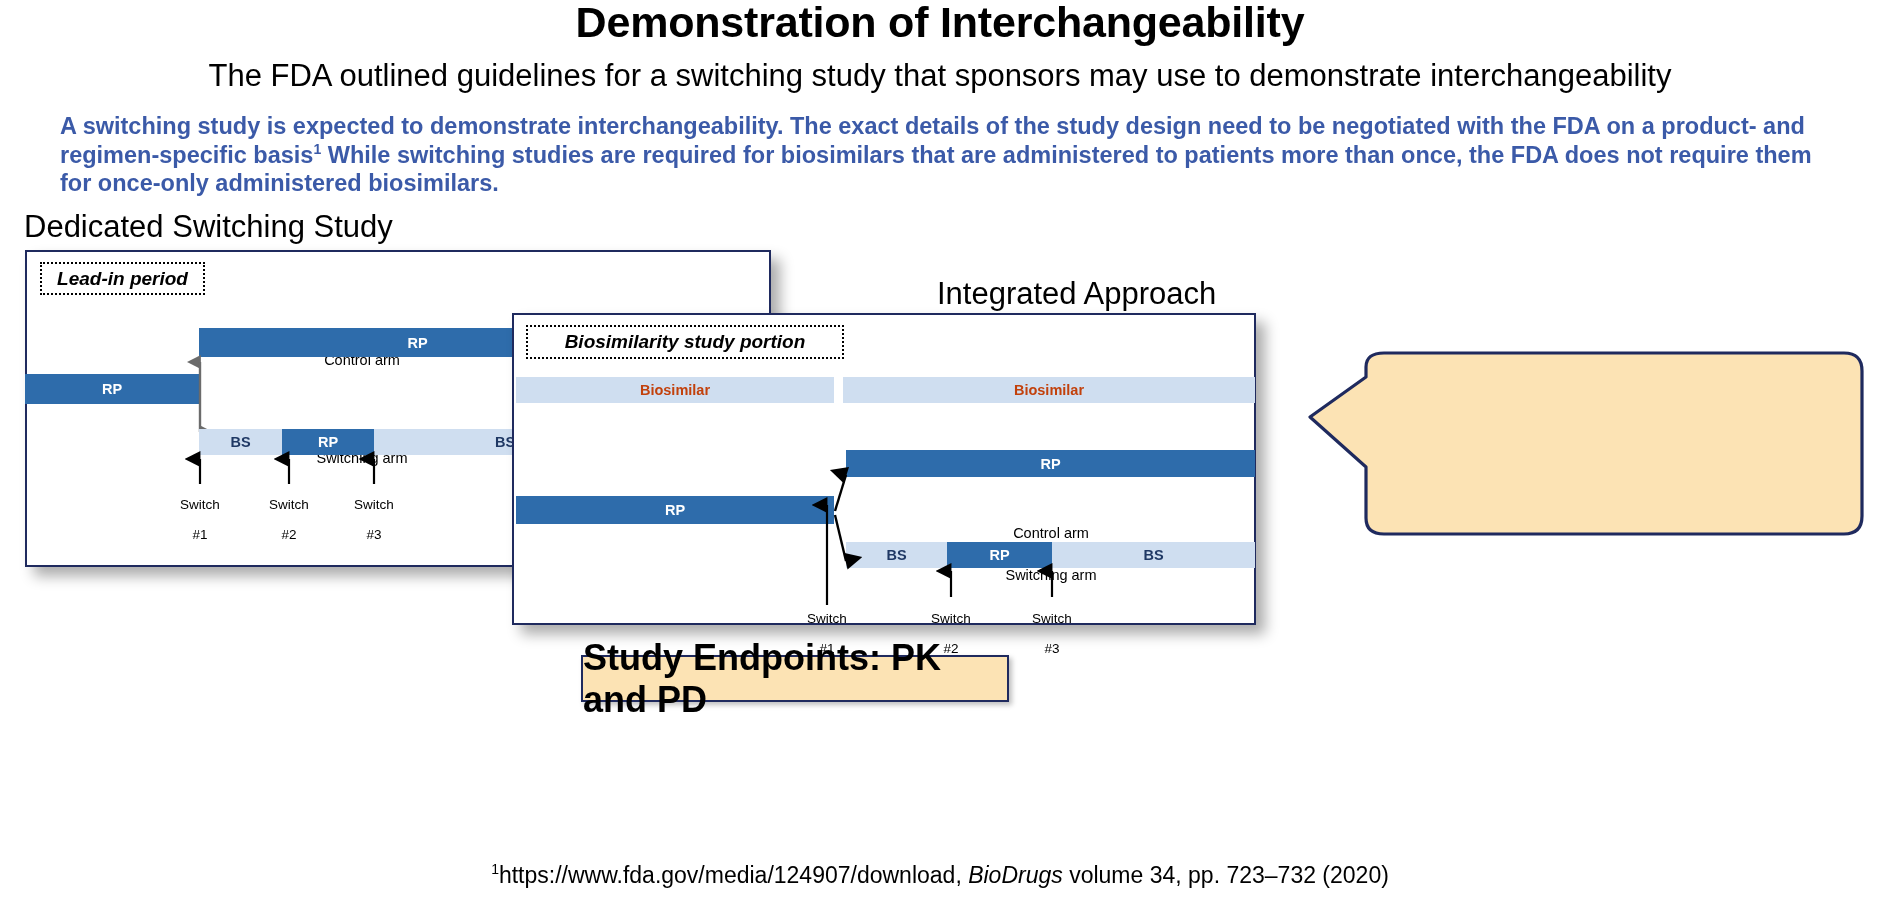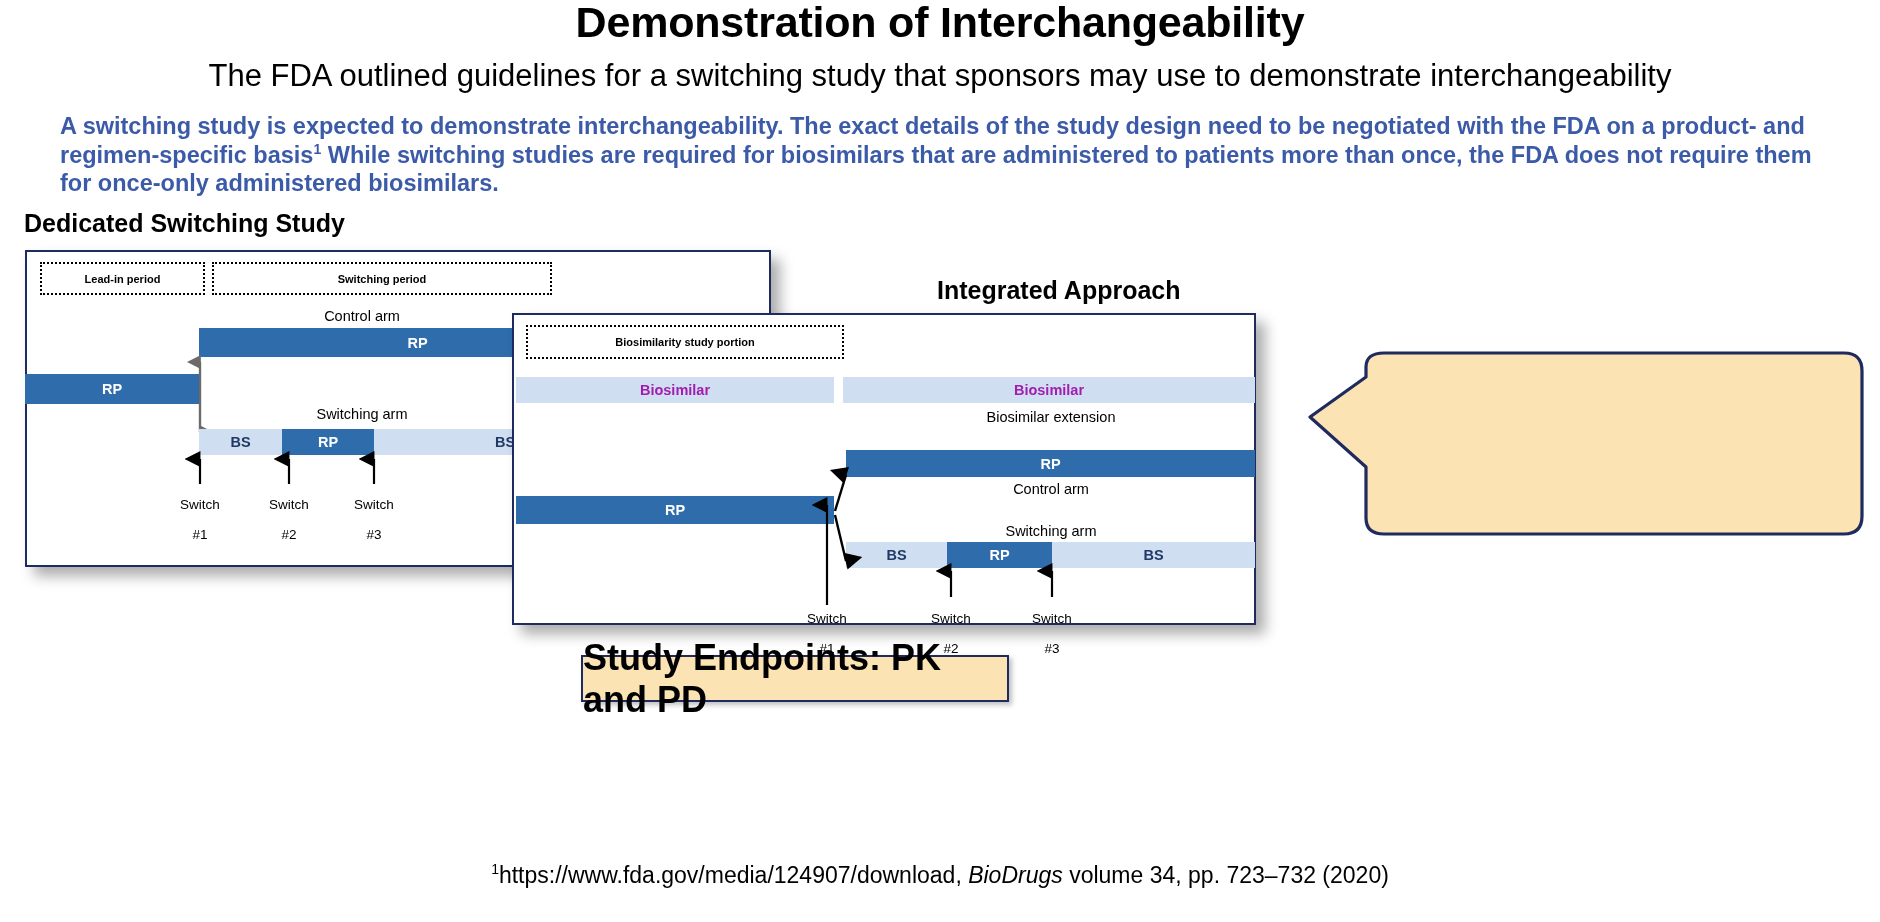--- a/index.html
+++ b/index.html
@@ -17,51 +17,51 @@
     position:absolute;top:58px;left:0;width:1880px;text-align:center;
     font-size:31px;font-weight:400;color:#000;
   }
   #slide-lede{
     position:absolute;top:112px;left:60px;width:1768px;text-align:left;
     font-size:23.5px;font-weight:bold;color:#3b5aa8;line-height:1.22;
   }
   #slide-lede sup{font-size:14px;vertical-align:super;}
 
   
-  .panel-heading{position:absolute;font-size:25px;font-weight:bold;color:#000;text-align:right;}
+  .panel-heading{position:absolute;font-size:31px;font-weight:normal;color:#000;text-align:right;}
   #heading-dedicated{left:24px;top:209px;}
   #heading-integrated{left:937px;top:276px;}
 
   
   .panel{
     position:absolute;background:#fff;border:2.5px solid #1f2a5e;
     box-shadow:9px 9px 13px rgba(0,0,0,0.33);
     box-sizing:border-box;
   }
   #panel-dedicated{left:25px;top:250px;width:746px;height:317px;}
   #panel-integrated{left:512px;top:313px;width:744px;height:312px;z-index:5;}
 
   .period-box{
     position:absolute;border:2px dotted #000;box-sizing:border-box;
     display:flex;align-items:center;justify-content:center;
-    font-size:11px;font-weight:bold;color:#000;
+    font-size:19px;font-weight:bold;font-style:italic;color:#000;
     background:transparent;
   }
 
   .bar{
     position:absolute;display:flex;align-items:center;justify-content:center;
     font-size:14.5px;font-weight:bold;box-sizing:border-box;
   }
   .bar-rp{background:#2e6cab;color:#ffffff;}
   .bar-bs{background:#cfdef0;color:#1f3864;}
-  .bar-bios{background:#cfdef0;color:#a21caf;}
+  .bar-bios{background:#cfdef0;color:#c2410c;}
 
   .arm-label{
     position:absolute;font-size:14.5px;color:#000;font-weight:400;
-    text-align:center;white-space:nowrap;
+    text-align:center;white-space:nowrap;margin-top:44px;
   }
   .switch-label{
     position:absolute;font-size:13.5px;color:#000;line-height:1.12;
     text-align:center;white-space:pre-line;
   }
   .svg-layer{position:absolute;left:0;top:0;pointer-events:none;}
 
   
   #callout{
     position:absolute;left:1308px;top:351px;width:556px;height:185px;z-index:8;
@@ -97,23 +97,20 @@
   <span>A switching study is expected to demonstrate interchangeability. The exact details of the study design need to be negotiated with the FDA on a product- and regimen-specific basis</span><sup>1</sup><span> While switching studies are required for biosimilars that are administered to patients more than once, the FDA does not require them for once-only administered biosimilars.</span>
 </div>
 
 <div class="panel-heading" id="heading-dedicated">Dedicated Switching Study</div>
 
 <div class="panel" id="panel-dedicated">
 
   <div class="period-box" style="left:13px;top:10px;width:165px;height:33px;">
     <span>Lead-in period</span>
   </div>
-  <div class="period-box" style="left:185px;top:10px;width:340px;height:33px;">
-    <span>Switching period</span>
-  </div>
 
   <div class="arm-label" style="left:250px;top:56px;width:170px;">Control arm</div>
   <div class="bar bar-rp" style="left:172px;top:76px;width:437px;height:29px;">
     <span>RP</span>
   </div>
 
   <div class="bar bar-rp" style="left:-2px;top:122px;width:174px;height:30px;">
     <span>RP</span>
   </div>
 

